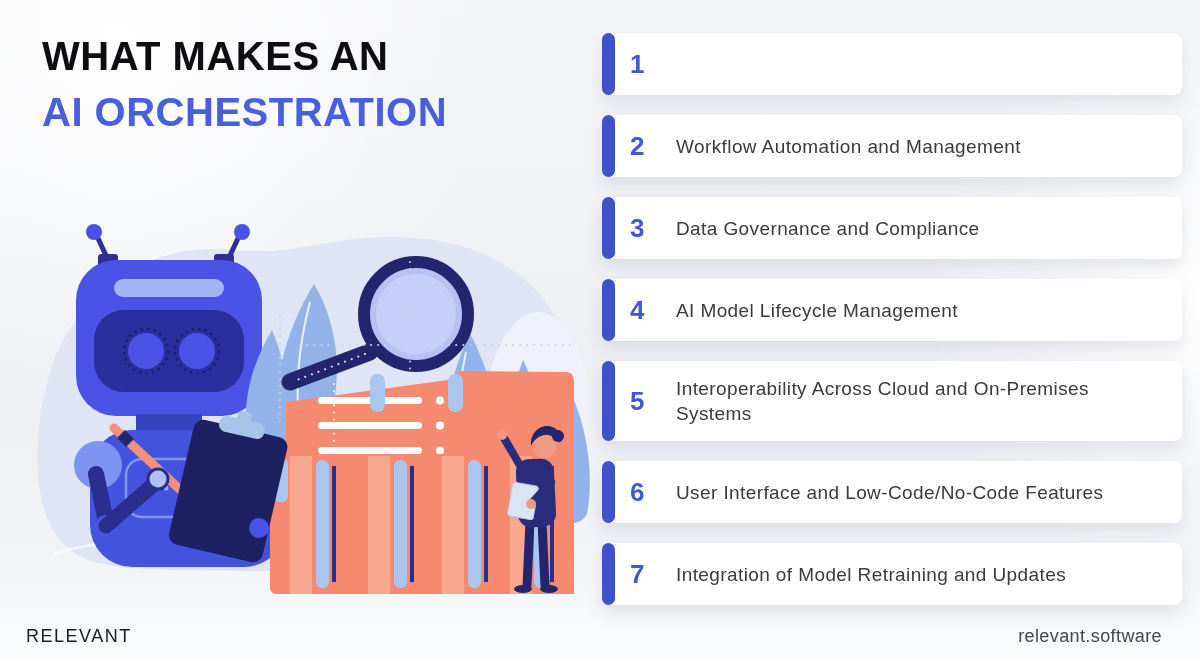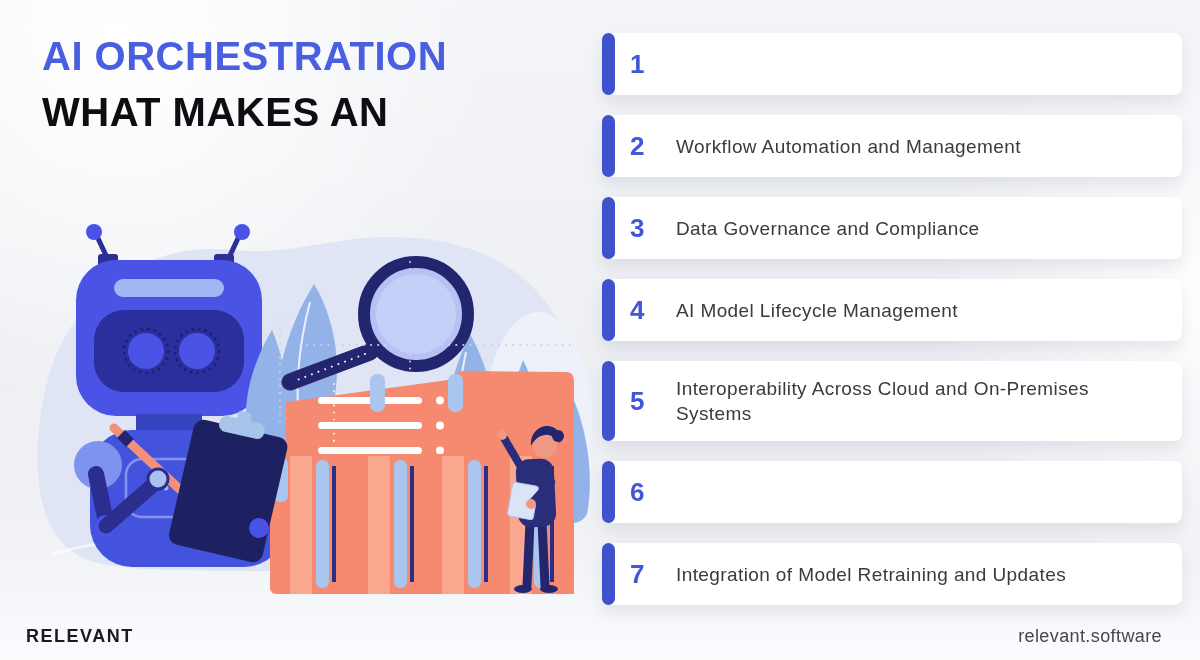--- a/index.html
+++ b/index.html
@@ -28,32 +28,32 @@
         display:flex;align-items:center;padding:8px 22px 8px 28px;box-sizing:border-box;}
   .card.tall{min-height:80px;}
   .bar{position:absolute;left:0;top:0;bottom:0;width:13px;border-radius:7px;background:#3d52cc;}
   .num{width:32px;flex:0 0 32px;font-size:26px;font-weight:bold;color:#4257d8;margin-right:14px;}
   .label{font-size:19px;color:#3a3a40;letter-spacing:0.4px;line-height:25px;max-width:470px;}
 
   
   .illustration{position:absolute;left:18px;top:222px;width:575px;height:385px;}
 
   
-  .brand{position:absolute;left:26px;top:626px;font-size:18px;font-weight:bold;
+  .brand{position:absolute;left:26px;top:626px;font-size:18px;font-weight:normal;
          letter-spacing:1.5px;color:#1b1b1f;}
   .site{position:absolute;right:38px;top:626px;font-size:18px;color:#46464b;letter-spacing:0.4px;}
 </style>
 </head>
 <body>
 
 <div class="canvas">
 
   <header class="title">
+    <div class="t-line t-dark">WHAT MAKES AN</div>
     <div class="t-line t-accent">AI ORCHESTRATION</div>
-    <div class="t-line t-dark">WHAT MAKES AN</div>
   </header>
 
   <div class="illustration">
     <svg width="575" height="385" viewBox="0 0 575 385" xmlns="http://www.w3.org/2000/svg">
 
       <g>
         <path fill="#dfe5f4" d="M55 330 C 10 300 14 210 32 150 C 52 85 115 18 215 28 C 290 35 325 6 415 18 C 500 30 558 90 553 168 C 549 240 518 258 523 302 C 526 338 484 348 440 342 C 330 352 150 350 105 345 C 82 342 72 341 55 330 Z"></path>
         <ellipse cx="520" cy="210" rx="55" ry="120" fill="#eef1f9"></ellipse>
         <path d="M 35 332 C 140 300 240 334 330 306" stroke="#ffffff" stroke-width="3" fill="none" opacity="0.6"></path>
       </g>
@@ -209,20 +209,21 @@
       <span class="label">AI Model Lifecycle Management</span>
     </li>
     <li class="card tall">
       <span class="bar"></span>
       <span class="num">5</span>
       <span class="label">Interoperability Across Cloud and On-Premises Systems</span>
     </li>
     <li class="card">
       <span class="bar"></span>
       <span class="num">6</span>
+      <span class="label">User Interface and Low-Code/No-Code Features</span>
     </li>
     <li class="card">
       <span class="bar"></span>
       <span class="num">7</span>
       <span class="label">Integration of Model Retraining and Updates</span>
     </li>
   </ol>
 
   <div class="brand">RELEVANT</div>
   <div class="site">relevant.software</div>

